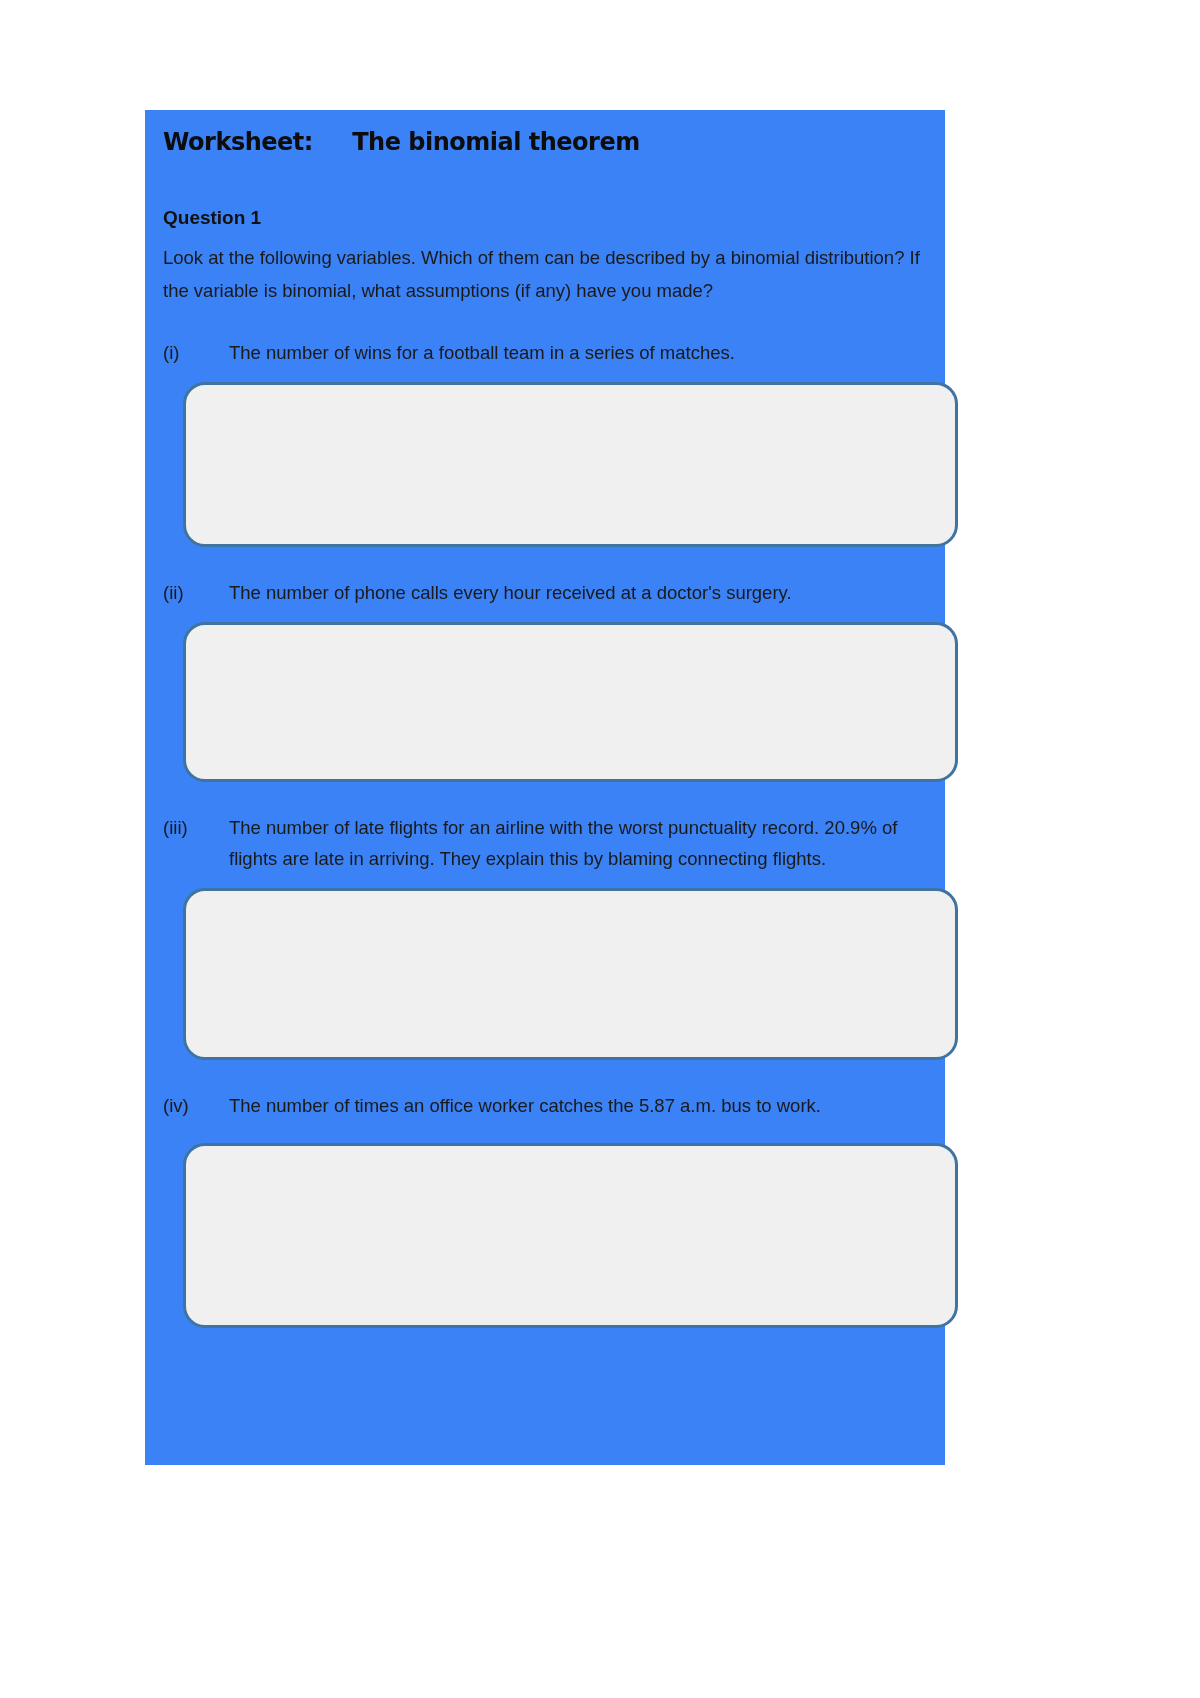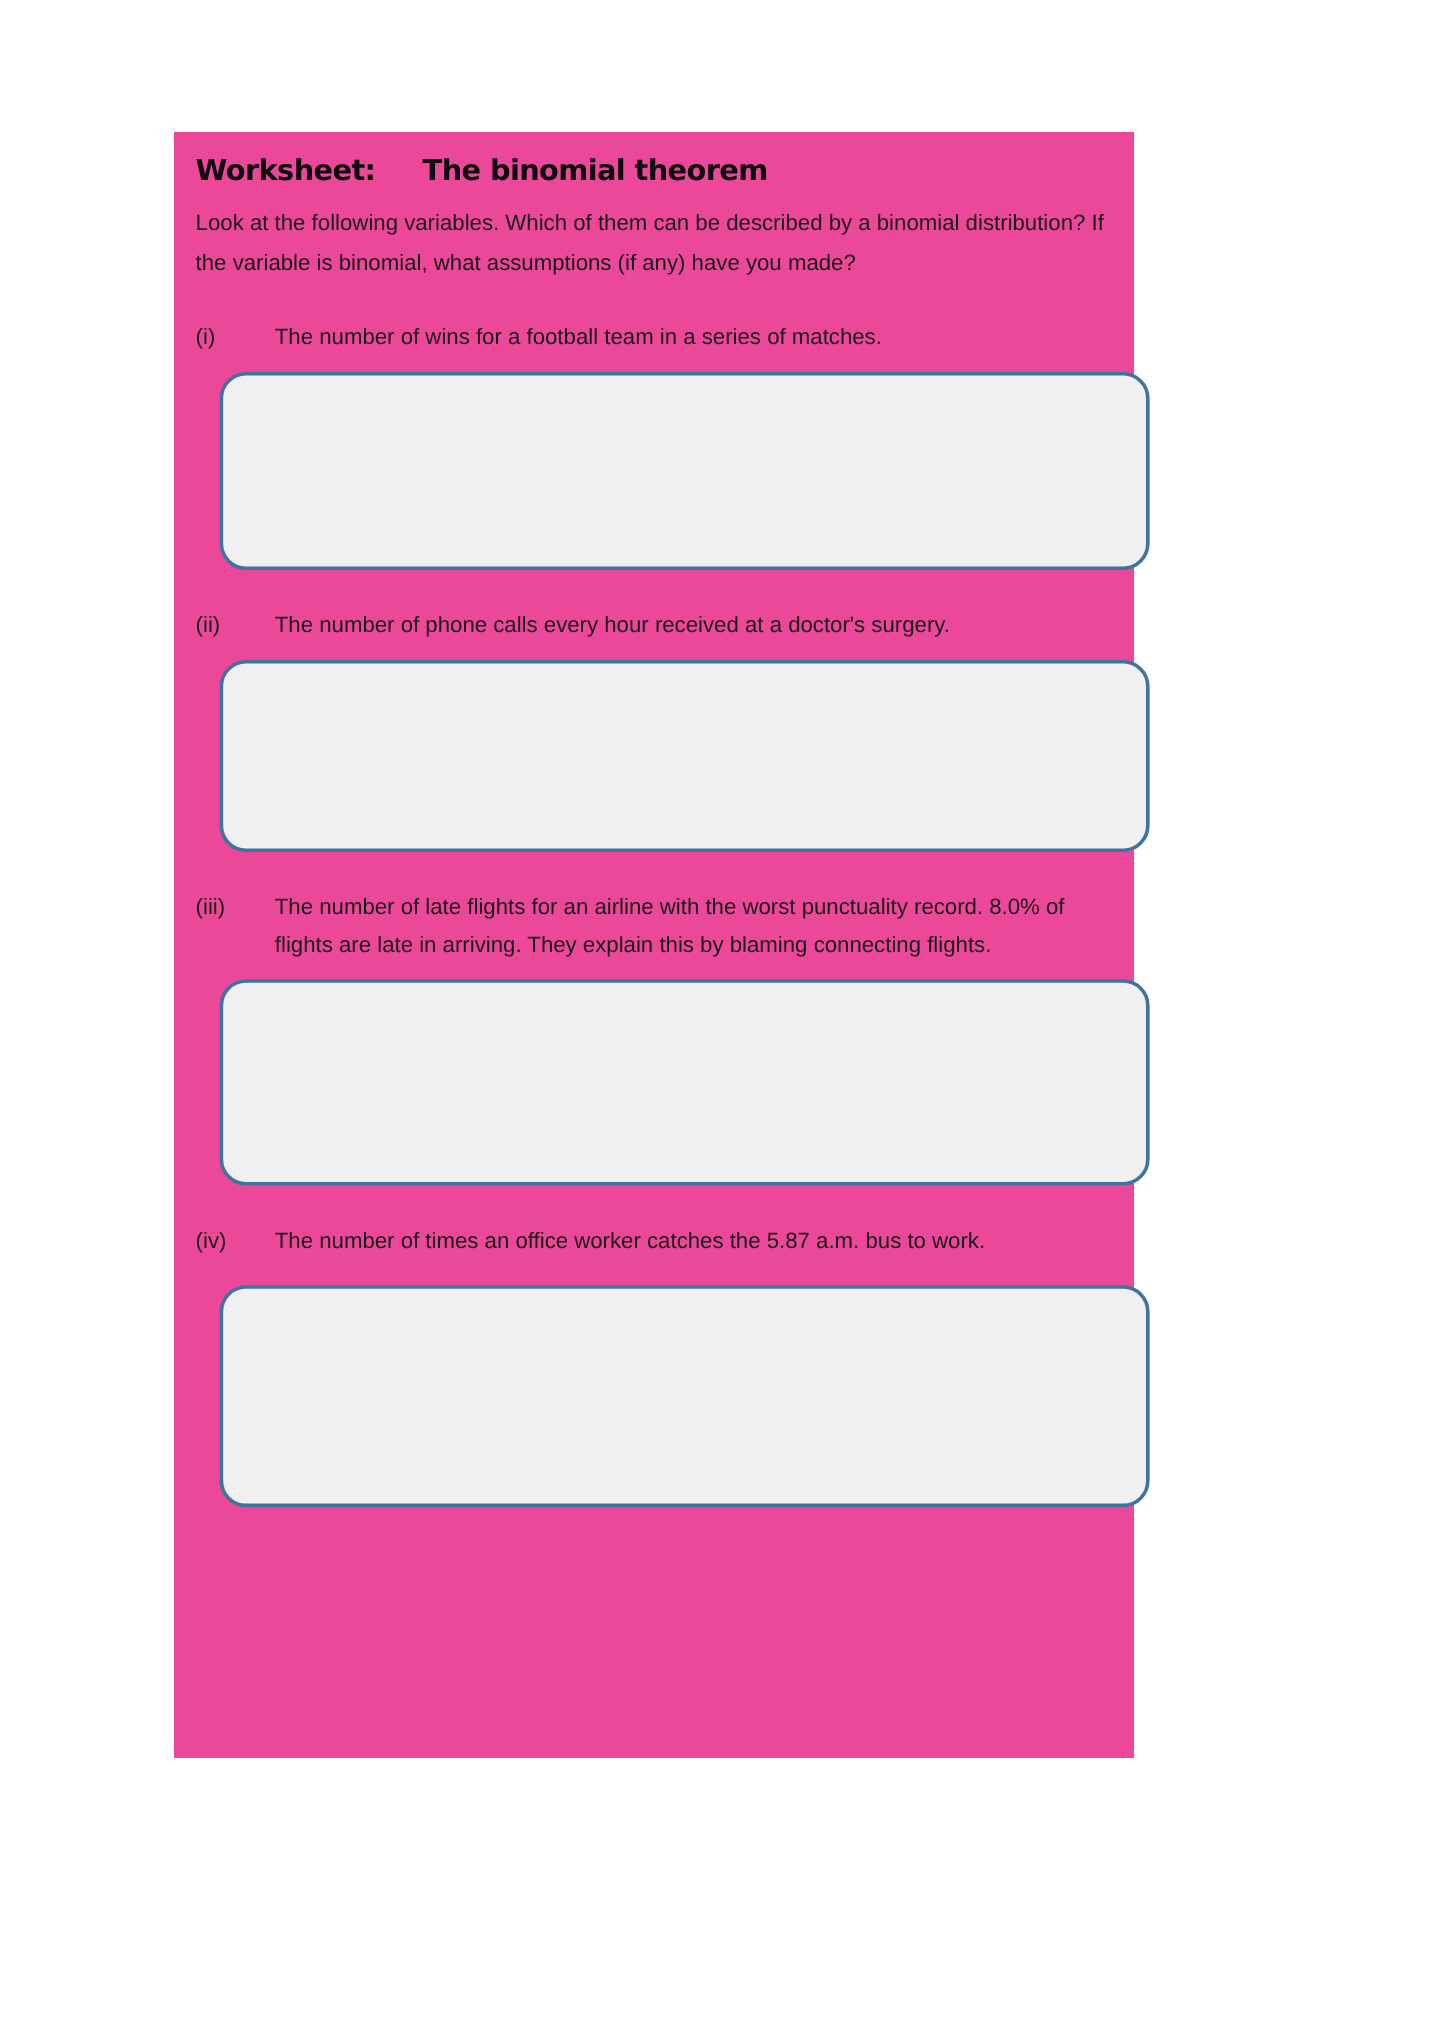--- a/index.html
+++ b/index.html
@@ -13,21 +13,21 @@
     font-family: "Liberation Sans", sans-serif;
     color: #000000;
     position: relative;
   }
   .page {
     position: absolute;
     left: 145px;
     top: 110px;
     width: 800px;
     height: 1355px;
-    background: #ec4899;
+    background: #3b82f6;
     box-sizing: border-box;
     padding: 0;
   }
   .inner {
     padding: 18px 22px 0 18px;
   }
   .doc-title {
     font-family: "DejaVu Sans", sans-serif;
     font-weight: bold;
     font-size: 24px;
@@ -85,38 +85,39 @@
   }
 </style>
 </head>
 <body>
 
 <div class="page">
   <div class="inner">
 
     <h1 class="doc-title">Worksheet:     The binomial theorem</h1>
 
+    <div class="q-heading">Question 1</div>
 
     <div class="para">Look at the following variables.  Which of them can be described by a binomial distribution?  If the variable is binomial, what assumptions (if any) have you made?</div>
 
     <div class="item">
       <span class="label">(i)</span>
       <span class="text">The number of wins for a football team in a series of matches.</span>
     </div>
     <div class="answer-box"></div>
 
     <div class="item">
       <span class="label">(ii)</span>
       <span class="text">The number of phone calls every hour received at a doctor's surgery.</span>
     </div>
     <div class="answer-box b2"></div>
 
     <div class="item">
       <span class="label">(iii)</span>
-      <span class="text">The number of late flights for an airline with the worst punctuality record.  8.0% of flights are late in arriving.  They explain this by blaming connecting flights.</span>
+      <span class="text">The number of late flights for an airline with the worst punctuality record.  20.9% of flights are late in arriving.  They explain this by blaming connecting flights.</span>
     </div>
     <div class="answer-box tall"></div>
 
     <div class="item">
       <span class="label">(iv)</span>
       <span class="text">The number of times an office worker catches the 5.87 a.m. bus to work.</span>
     </div>
     <div class="answer-box b4"></div>
 
   </div>

